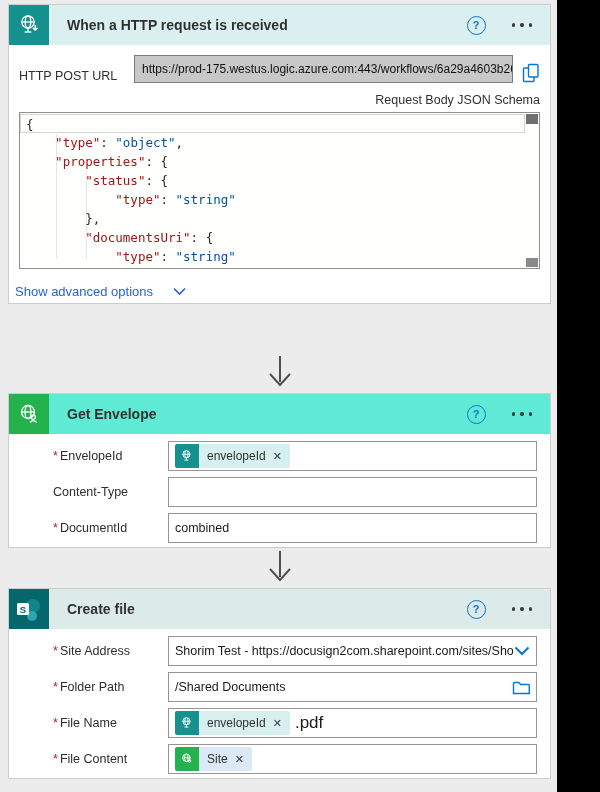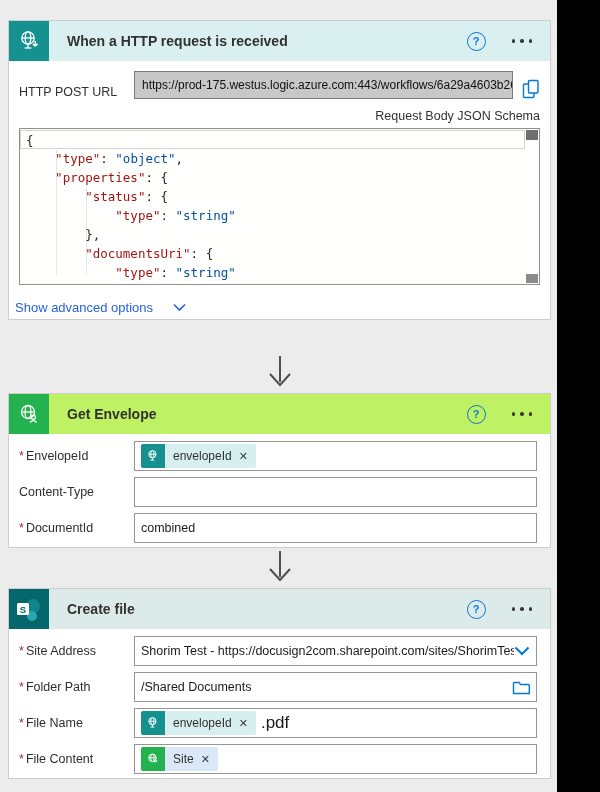--- a/index.html
+++ b/index.html
@@ -24,21 +24,21 @@
     white-space:nowrap;overflow:hidden;}
   .help-circle{
     width:17px;height:17px;border:1.5px solid #0b76d6;border-radius:50%;
     display:flex;align-items:center;justify-content:center;
     color:#0b76d6;font-size:11px;font-weight:700;flex:0 0 auto;margin-right:26px;
   }
   .dots{display:flex;gap:5px;margin-right:18px;flex:0 0 auto;}
   .dots i{width:3.5px;height:3.5px;border-radius:50%;background:#3b3a39;display:block;}
 
   
-  #card1{top:20px;height:300px;}
+  #card1{top:4px;height:300px;}
   #card1 .card-header{background:#d9eff0;}
   #card1 .hdr-icon{background:#159290;}
   .card1-body{padding:10px 10px 0 10px;}
   .row-inline{display:flex;align-items:flex-end;}
   .fld-label{width:115px;flex:0 0 115px;font-size:12.5px;color:#302e2c;}
   .url-box{
     width:387px;height:28px;box-sizing:border-box;background:#c8c8c8;
     border:1px solid #7d7b79;display:flex;align-items:center;
     padding:0 7px;font-size:12px;color:#111;overflow:hidden;white-space:nowrap;
   }
@@ -65,23 +65,23 @@
   .link{font-size:12.5px;color:#2662d9;cursor:pointer;display:inline-block;}
   .sample-link{margin:12px 0 0 4px;}
   .advanced-row{margin:15px 0 0 -4px;display:flex;align-items:center;gap:20px;cursor:pointer;}
   .advanced-row .link{font-size:13px;}
 
   
   .arrow{position:absolute;left:267px;width:26px;height:33px;}
 
   
   #card2{top:393px;height:155px;}
-  #card2 .card-header{background:#bef264;}
+  #card2 .card-header{background:#5eead4;}
   #card2 .hdr-icon{background:#23b24e;}
-  .card-fields{padding:7px 13px 0 10px;}
+  .card-fields{padding:7px 13px 0 10px;margin-left:34px;}
   .field-row{display:flex;align-items:center;margin-bottom:6px;}
   .req{color:#a4262c;font-size:12.5px;margin-right:2px;}
   .fld-input{
     flex:1 1 auto;height:30px;box-sizing:border-box;border:1px solid #979593;background:#fff;
     display:flex;align-items:center;padding:0 6px;font-size:12.5px;color:#1b1a19;
     overflow:hidden;white-space:nowrap;
   }
   
   #card3{top:588px;height:191px;}
   #card3 .card-header{background:#dcebe9;}

